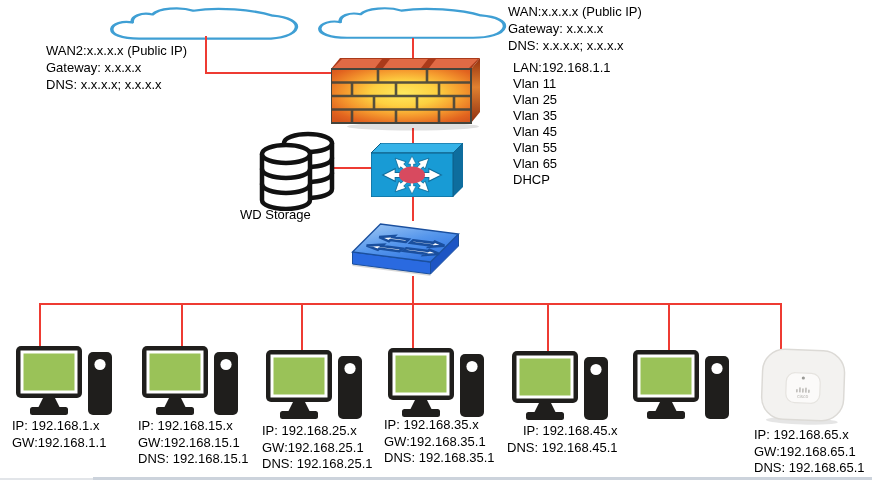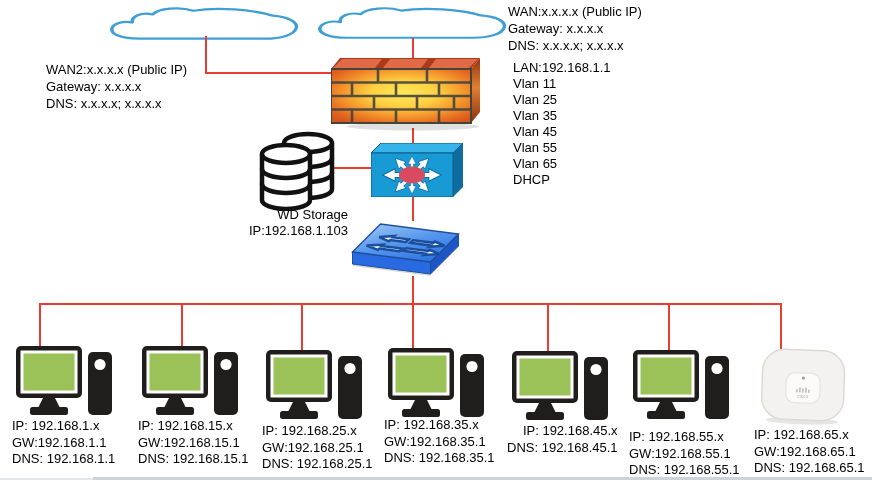--- a/index.html
+++ b/index.html
@@ -3,21 +3,21 @@
 <meta charset="utf-8">
 <style>
   html,body{margin:0;padding:0;background:#ffffff;}
   .stage{position:relative;width:872px;height:483px;background:#ffffff;overflow:hidden;
          font-family:"Liberation Sans","DejaVu Sans",sans-serif;}
   .abs{position:absolute;}
   .lbl{font-size:13px;line-height:17px;color:#000000;white-space:nowrap;}
   .lbl.tight{line-height:16px;}
   .lbl.pc{line-height:16.5px;}
   .line{position:absolute;background:#ee3b32;}
-  .storageLbl{text-align:right;width:108px;}
+  .storageLbl{text-align:left;width:108px;}
   .strip1{position:absolute;left:0;top:478px;width:93px;height:2px;background:#e2e5e9;}
   .strip2{position:absolute;left:93px;top:477px;width:779px;height:3px;background:#ccd3dc;}
 </style>
 </head>
 <body>
 
 <div class="stage">
 
   <svg width="0" height="0" style="position:absolute" aria-hidden="true">
     <defs>
@@ -153,21 +153,21 @@
       <polygon points="2,36 30,8 108,18 80,46" fill="url(#swTop)" stroke="#1a4f9e" stroke-width="1.3"></polygon>
       <g transform="matrix(0.78,0.10,0.28,-0.26,2,36)" fill="#ffffff" stroke="#1a4f9e" stroke-width="2.5">
         <path d="M48 57 L28 57 L28 52 L12 62 L28 72 L28 67 L48 67 Z" vector-effect="non-scaling-stroke"></path>
         <path d="M54 66 L80 66 L80 71 L96 61 L80 51 L80 56 L54 56 Z" vector-effect="non-scaling-stroke"></path>
         <path d="M52 23 L26 23 L26 18 L8 28 L26 38 L26 33 L52 33 Z" vector-effect="non-scaling-stroke"></path>
         <path d="M56 36 L84 36 L84 41 L100 31 L84 21 L84 26 L56 26 Z" vector-effect="non-scaling-stroke"></path>
       </g>
     </svg>
   </div>
 
-  <div class="lbl abs" style="left:46px;top:42px;margin-top:19px;">
+  <div class="lbl abs" style="left:46px;top:42px;">
     <div>WAN2:x.x.x.x (Public IP)</div>
     <div>Gateway: x.x.x.x</div>
     <div>DNS: x.x.x.x; x.x.x.x</div>
   </div>
 
   <div class="lbl abs" style="left:508px;top:3px;">
     <div>WAN:x.x.x.x (Public IP)</div>
     <div>Gateway: x.x.x.x</div>
     <div>DNS: x.x.x.x; x.x.x.x</div>
   </div>
@@ -178,32 +178,30 @@
     <div>Vlan 25</div>
     <div>Vlan 35</div>
     <div>Vlan 45</div>
     <div>Vlan 55</div>
     <div>Vlan 65</div>
     <div>DHCP</div>
   </div>
 
   <div class="lbl tight abs storageLbl" style="left:240px;top:207px;">
     <div>WD Storage</div>
-    <div>IP:192.168.1.103</div>
   </div>
 
   <div class="abs" style="left:16px;top:346px;">
     <svg width="96" height="70" viewBox="0 0 96 70">
         <use href="#pc-def"></use>
       </svg>
   </div>
   <div class="lbl pc abs" style="left:12px;top:418px;">
     <div>IP: 192.168.1.x</div>
     <div>GW:192.168.1.1</div>
-    <div>DNS: 192.168.1.1</div>
   </div>
 
   <div class="abs" style="left:142px;top:346px;">
     <svg width="96" height="70" viewBox="0 0 96 70">
         <use href="#pc-def"></use>
       </svg>
   </div>
   <div class="lbl pc abs" style="left:138px;top:418px;">
     <div>IP: 192.168.15.x</div>
     <div>GW:192.168.15.1</div>
@@ -239,25 +237,20 @@
   </div>
   <div class="lbl pc abs" style="left:507px;top:423px;text-align:right;">
     <div>IP: 192.168.45.x</div>
     <div>DNS: 192.168.45.1</div>
   </div>
 
   <div class="abs" style="left:633px;top:350px;">
     <svg width="96" height="70" viewBox="0 0 96 70">
         <use href="#pc-def"></use>
       </svg>
-  </div>
-  <div class="lbl pc abs" style="left:629px;top:429px;">
-    <div>IP: 192.168.55.x</div>
-    <div>GW:192.168.55.1</div>
-    <div>DNS: 192.168.55.1</div>
   </div>
 
   <div class="abs" style="left:759px;top:347px;transform:rotate(2deg);">
     <svg width="88" height="78" viewBox="0 0 88 78">
       <ellipse cx="44" cy="74" rx="36" ry="3.5" fill="rgba(0,0,0,0.10)"></ellipse>
       <rect x="3" y="3" width="82" height="70" rx="22" fill="#f3f2f0" stroke="#dcdad6" stroke-width="1.5"></rect>
       <rect x="27" y="26" width="34" height="30" rx="9" fill="#fbfaf9" stroke="#e5e3df" stroke-width="1.2"></rect>
       <circle cx="44" cy="31" r="1.6" fill="#9a9a96"></circle>
       <g stroke="#b5b3af" stroke-width="1.4" stroke-linecap="round">
         <line x1="38" y1="43" x2="38" y2="45"></line>

